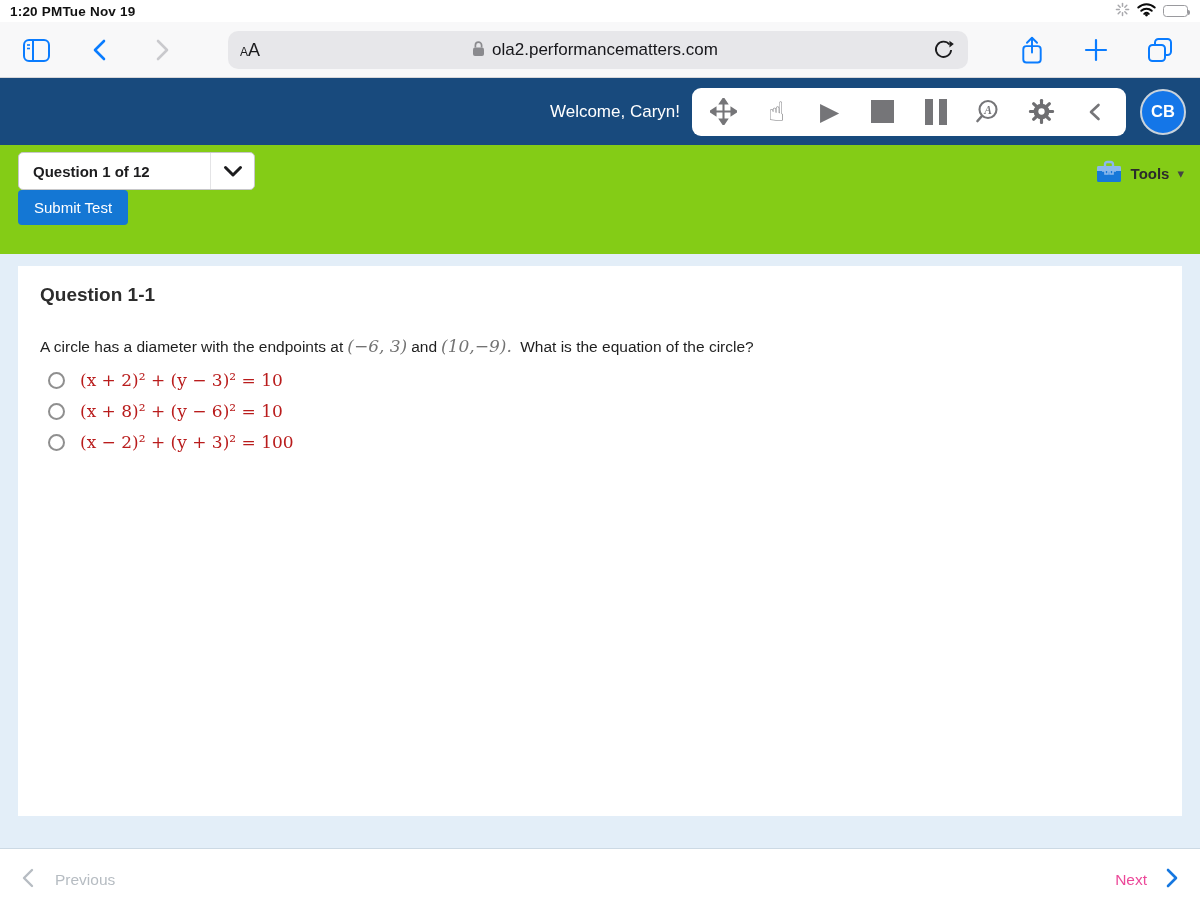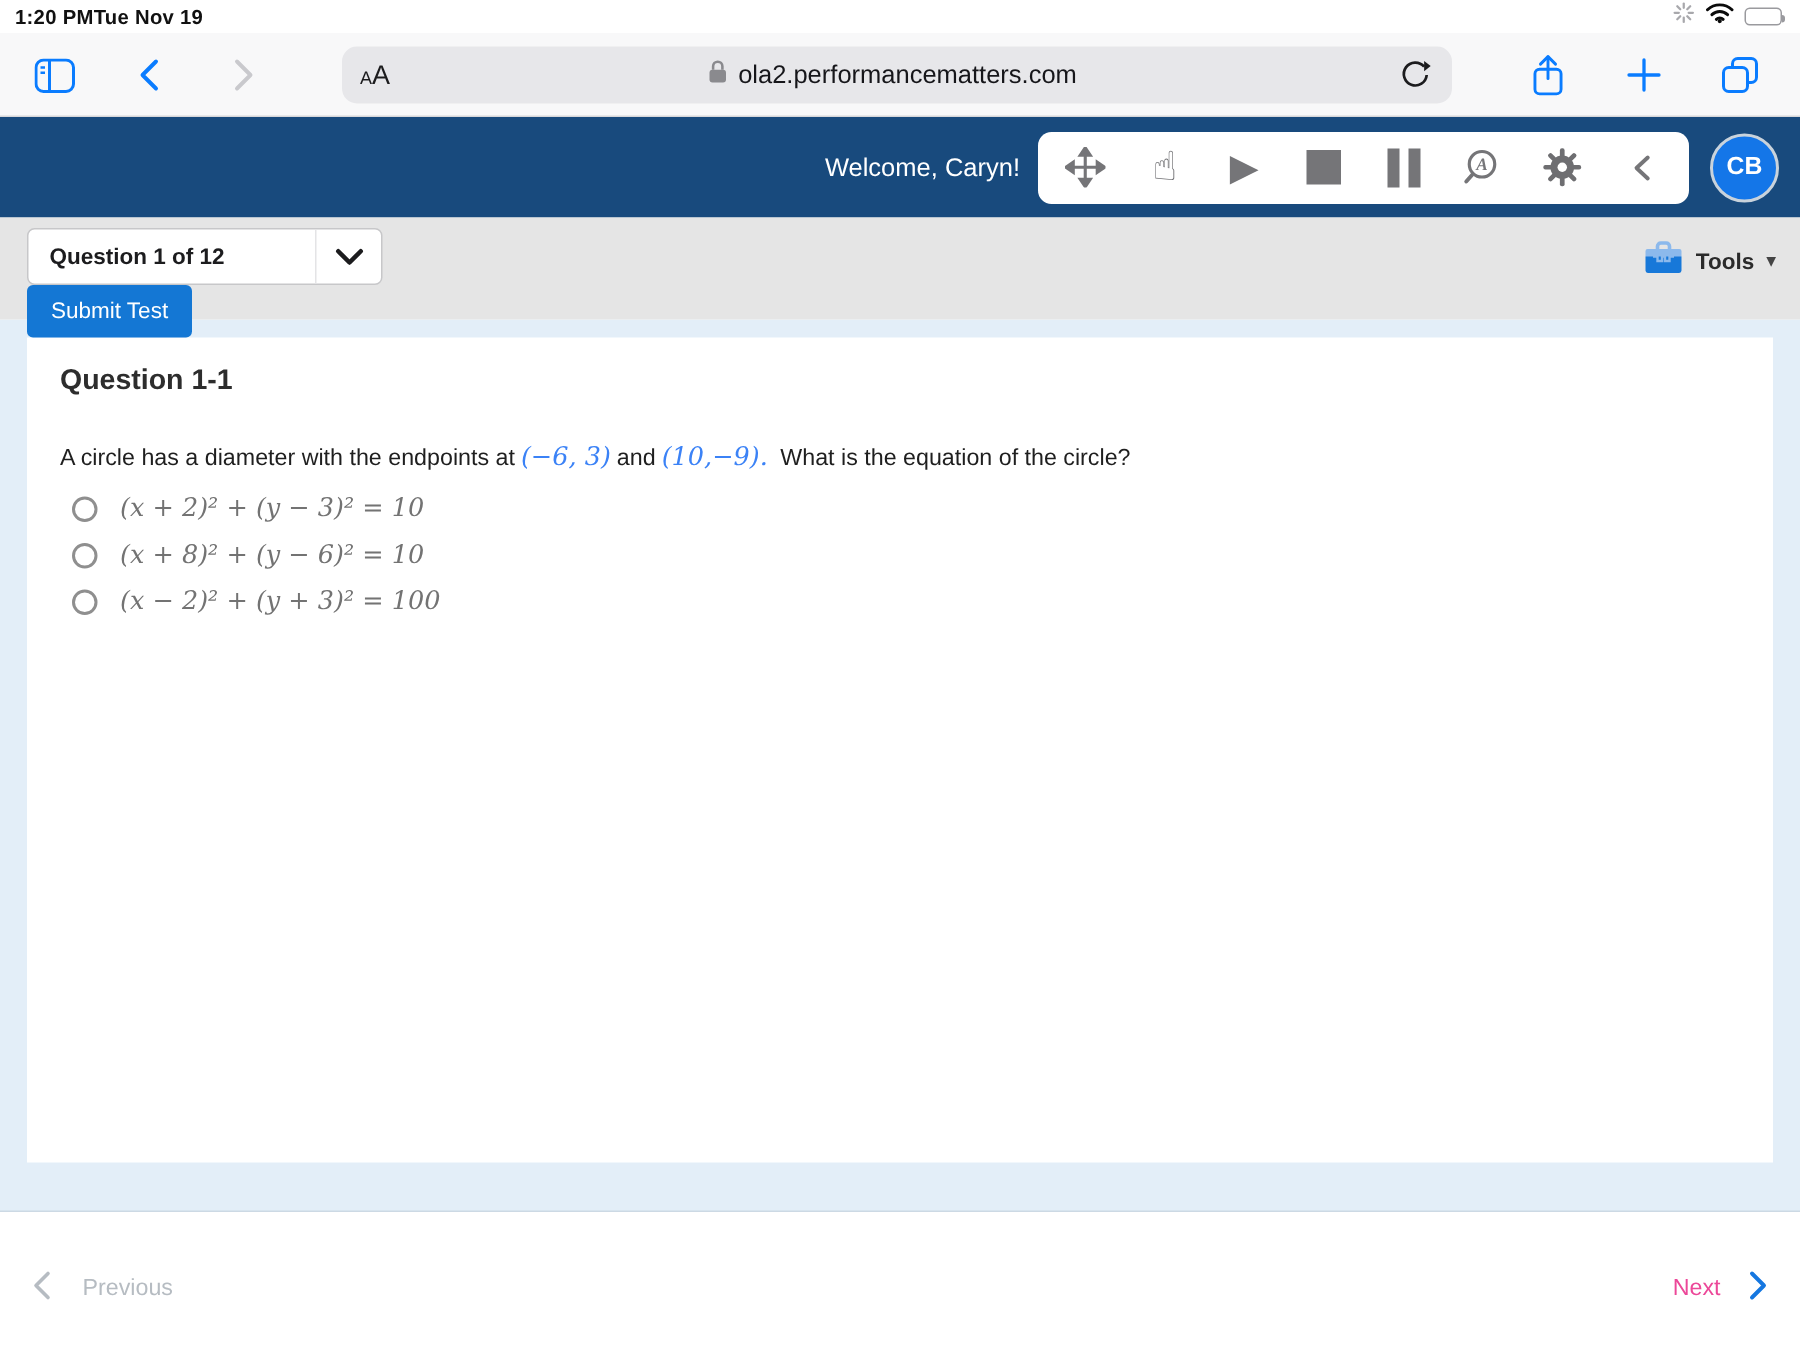--- a/index.html
+++ b/index.html
@@ -34,41 +34,41 @@
   .ptool-btn { width:53px; height:44px; display:flex; align-items:center; justify-content:center; cursor:pointer; }
   .glyph { color:#757578; }
   .play-glyph { font-size:25px; line-height:1; font-family:"DejaVu Sans", sans-serif; }
   .hand-glyph { font-size:27px; line-height:1; font-family:"DejaVu Sans", sans-serif; }
   .stop-square { width:23px; height:23px; background:#757578; }
   .pause-bars { display:flex; gap:6px; }
   .pause-bars i { display:block; width:8px; height:26px; background:#757578; }
   .avatar { width:46px; height:46px; margin-left:14px; border-radius:50%; background:#1476e8; border:2.5px solid #c9d3dc; color:#fff; font-size:16.5px; font-weight:600; display:flex; align-items:center; justify-content:center; cursor:pointer; }
 
   
-  .quiz-bar { position:relative; height:68px; background:#e5e5e5; }
+  .quiz-bar { position:relative; height:109px; background:#84cc16; }
   .q-selector { position:absolute; left:18px; top:7px; width:237px; height:38px; border:1px solid #c7c7c9; border-radius:5px; background:#fff; display:flex; align-items:center; cursor:pointer; }
   .q-selector-label { flex:1; padding-left:14px; font-size:15px; font-weight:700; color:#1c1c1e; }
   .q-selector-caret { width:44px; height:100%; border-left:1px solid #e4e4e6; display:flex; align-items:center; justify-content:center; }
   .quiz-title { position:absolute; left:0; right:0; top:16px; text-align:center; font-size:17.5px; font-weight:700; color:#3e4c55; }
   .tools { position:absolute; right:16px; top:15px; display:flex; align-items:center; gap:8px; cursor:pointer; }
   .tools-label { font-size:15px; font-weight:700; color:#2b2b2b; }
   .tools-caret { font-size:13px; color:#444; font-family:"DejaVu Sans", sans-serif; }
   .submit-btn { position:absolute; left:18px; top:45px; background:#1477d4; color:#fff; border:none; border-radius:4px; font-size:15px; font-family:"Liberation Sans", sans-serif; padding:9px 16px; cursor:pointer; }
 
   
   .content { height:595px; background:#e3eef8; border-bottom:1px solid #ccd9e4; padding:12px 18px 0; }
   .card { background:#fff; height:550px; padding:18px 22px; }
   .q-number { font-size:19px; font-weight:700; color:#2d2d2d; margin-bottom:30px; }
   .q-line { font-size:15.5px; color:#1f1f1f; margin-bottom:14px; }
-  .math { font-family:"DejaVu Serif", serif; font-style:italic; font-size:17px; color:#3b82f6; }
+  .math { font-family:"DejaVu Serif", serif; font-style:italic; font-size:17px; color:#737373; }
   .q-line .math { margin:0 4px; }
   .options { margin-left:8px; margin-top:10px; }
   .option-row { display:flex; align-items:center; gap:15px; margin-bottom:11px; cursor:pointer; }
   .radio { width:17px; height:17px; border:2px solid #8f8f8f; border-radius:50%; background:#fff; flex:0 0 auto; }
-  .option-text { font-family:"DejaVu Serif", serif; font-style:italic; font-size:17px; color:#737373; }
+  .option-text { font-family:"DejaVu Serif", serif; font-size:17px; color:#b91c1c; }
 
   
   .footer { flex:1; background:#fff; display:flex; align-items:center; justify-content:space-between; padding:16px 20px 6px 20px; }
   .nav-prev { display:flex; align-items:center; gap:20px; color:#b6bcc2; font-size:15.5px; cursor:default; }
   .nav-next { display:flex; align-items:center; gap:18px; color:#ec4899; font-size:15.5px; cursor:pointer; }
 </style>
 </head>
 <body>
 
 <div class="screen">

